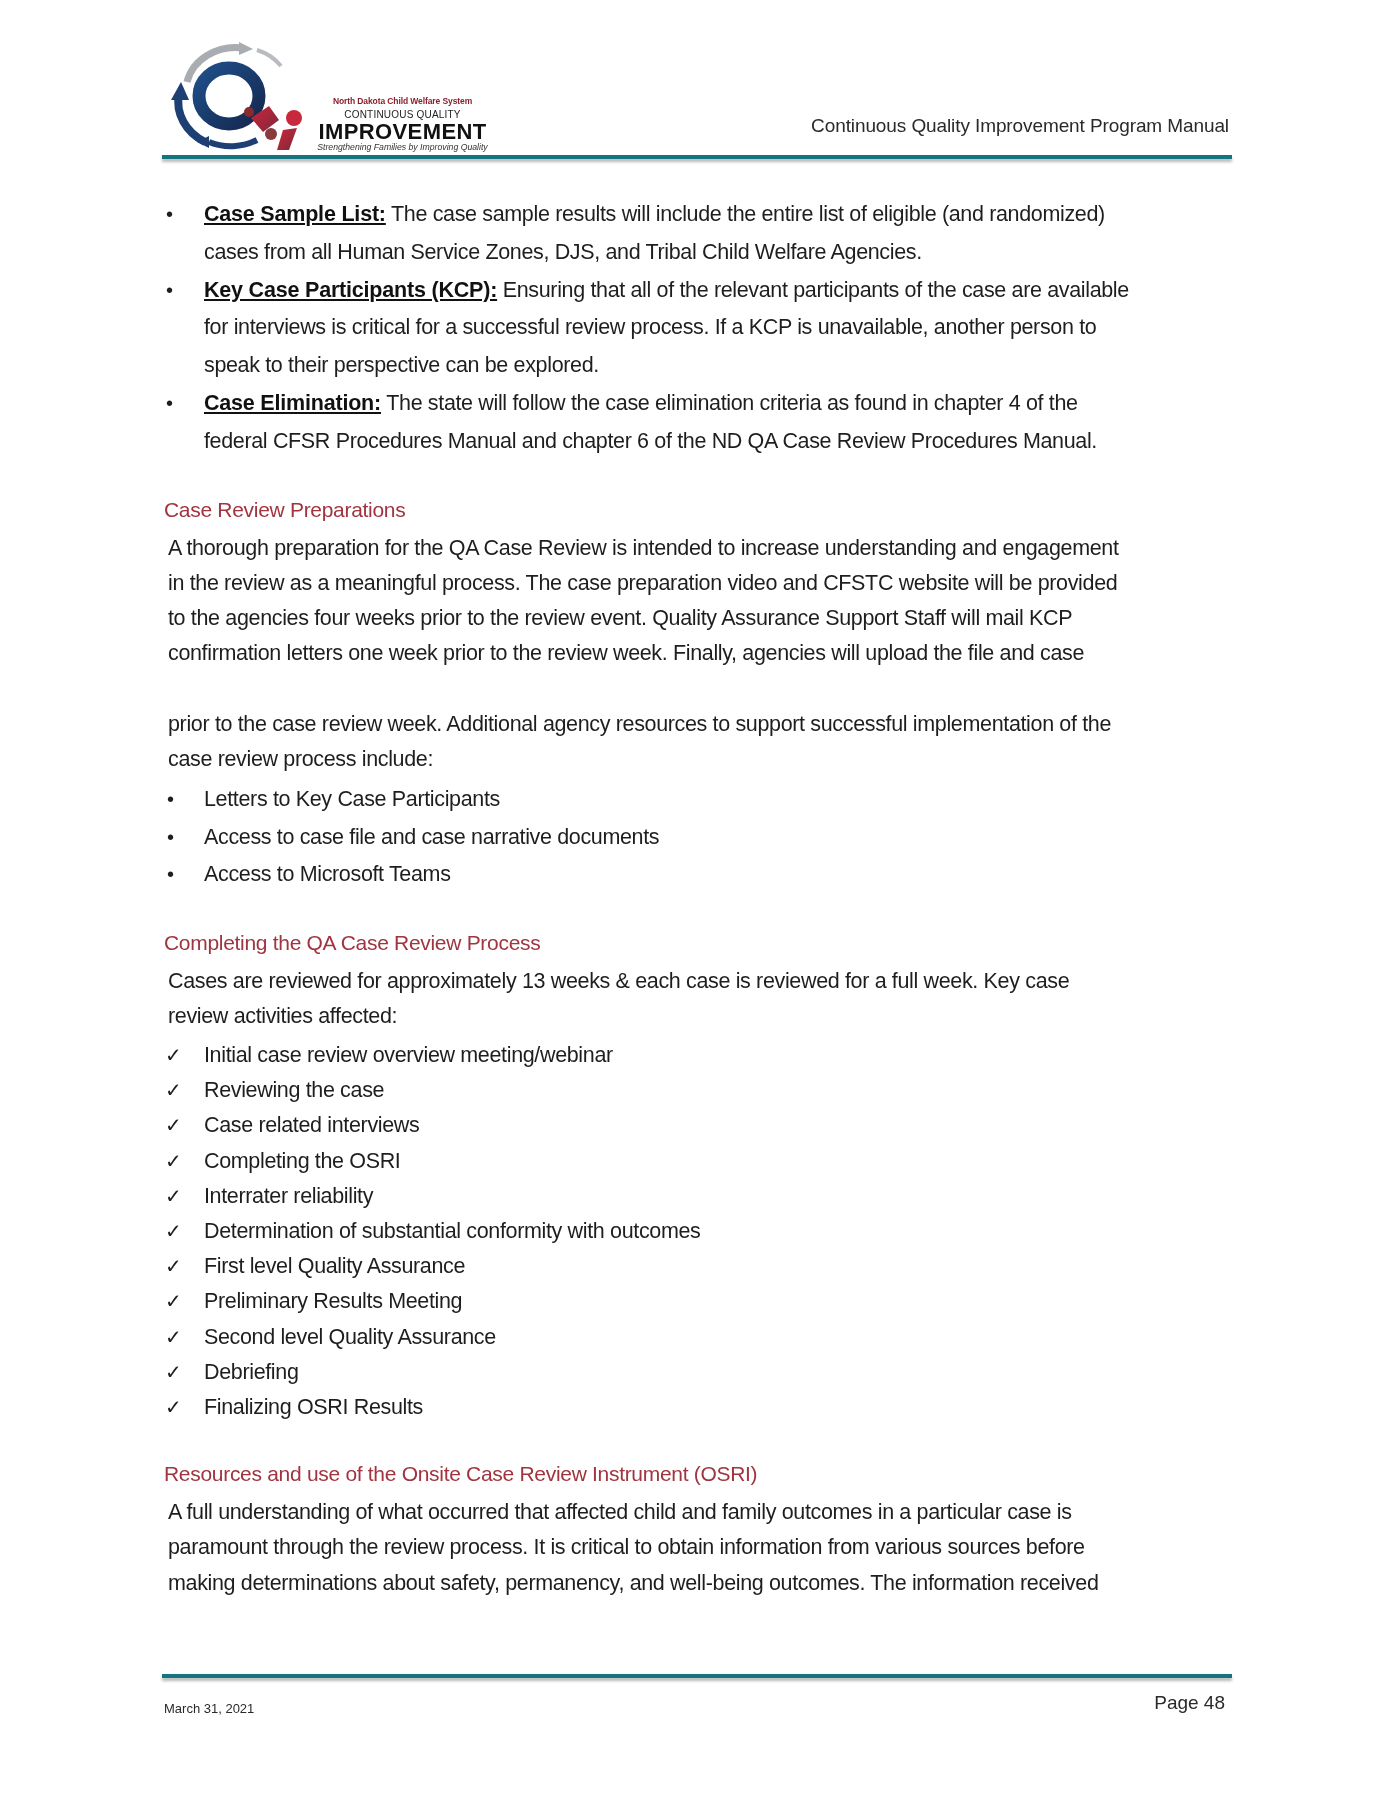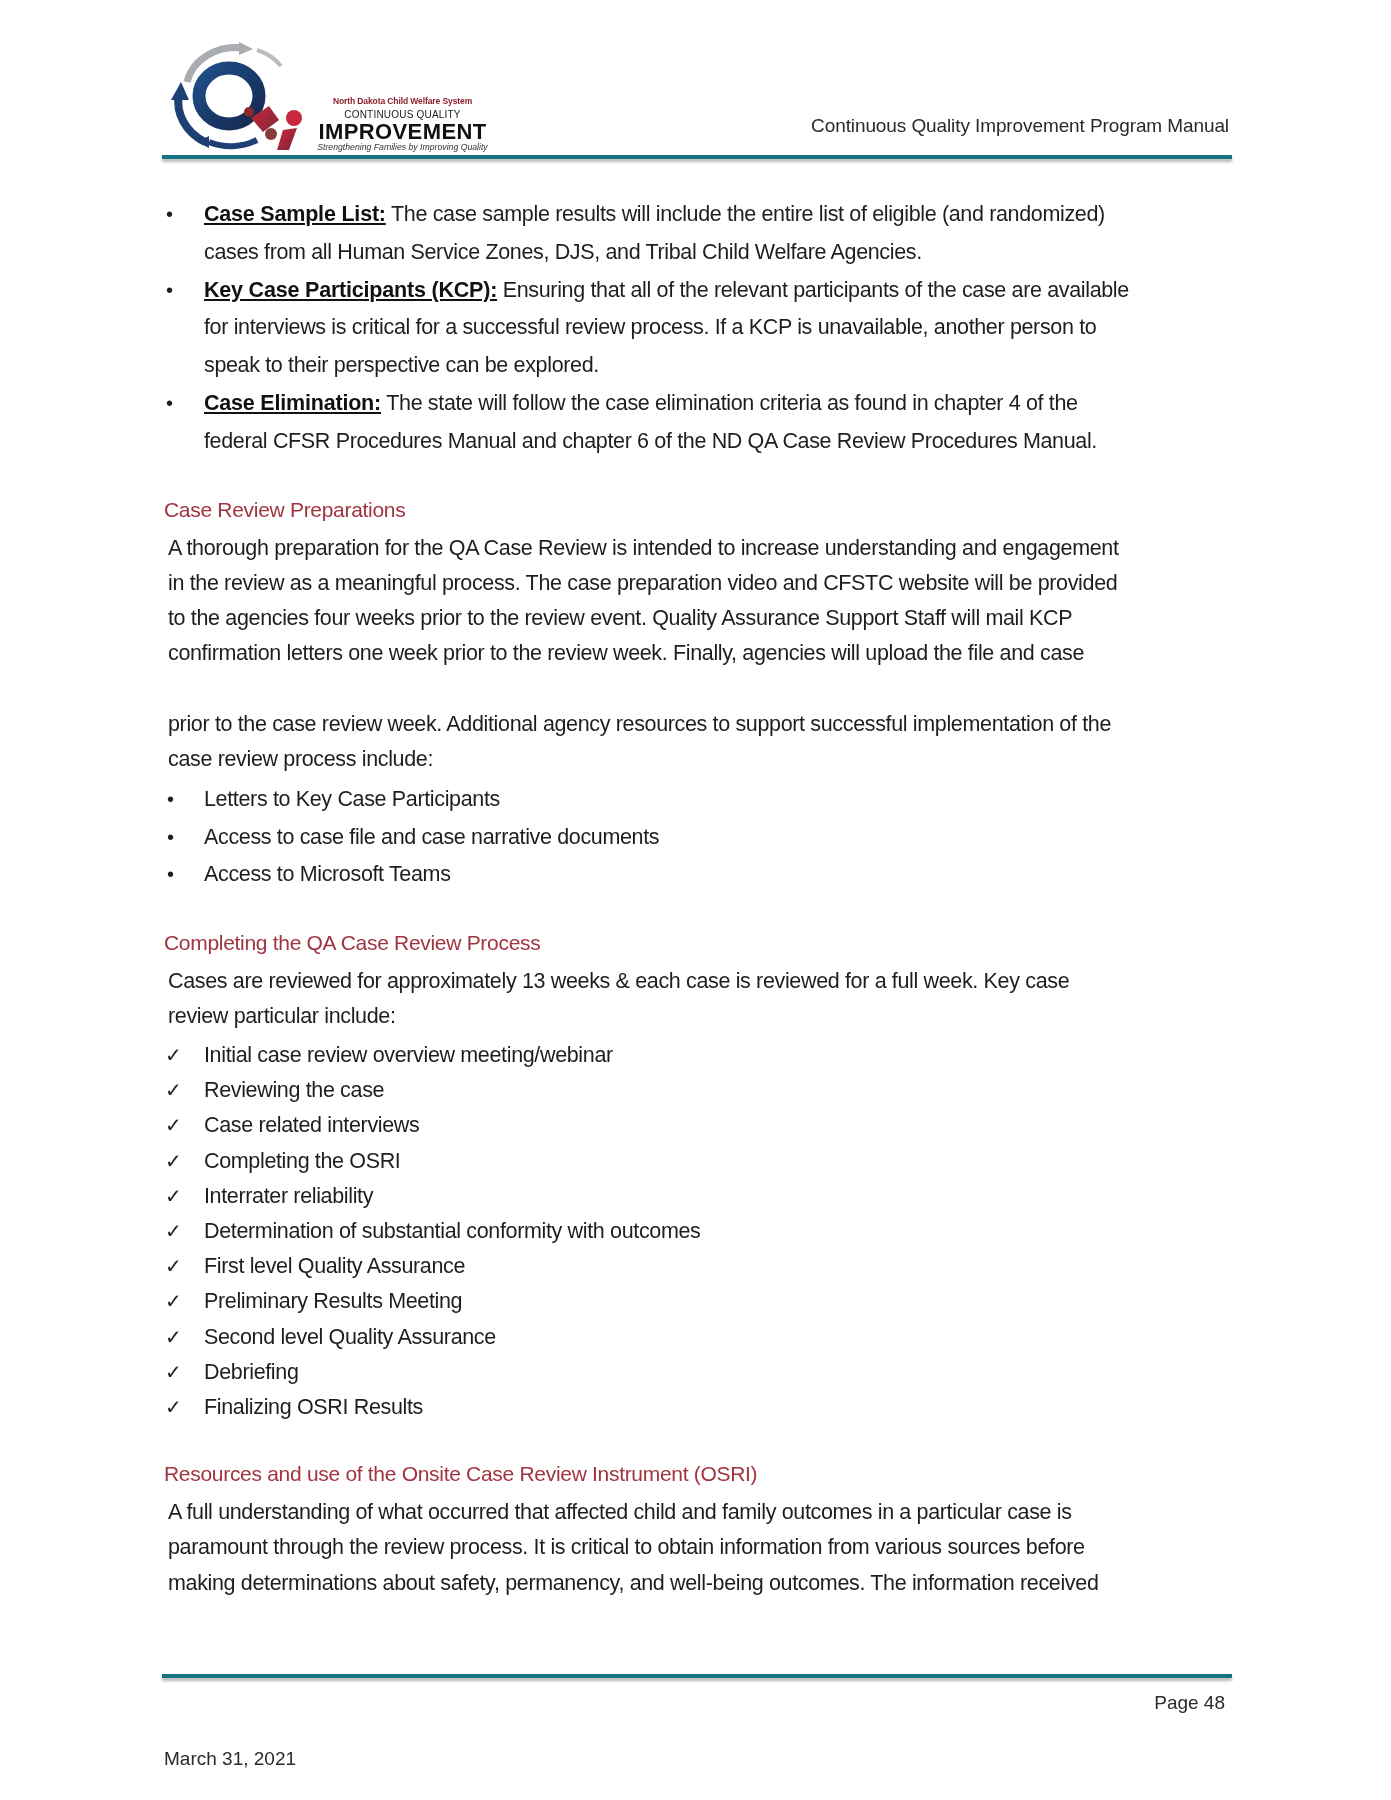--- a/index.html
+++ b/index.html
@@ -24,21 +24,21 @@
     font-weight: 300; letter-spacing: -0.1px; white-space: nowrap;
   }
   .rule {
     left: 162px; width: 1070px; height: 4px; background: #16747e;
     box-shadow: 0 3px 3px rgba(0,0,0,0.28);
   }
   .rule-top { top: 155px; }
   .rule-bottom { top: 1674px; }
 
   
-  .footer-date { left: 164px; top: 1748px; font-size: 19px; color: #2a2a2a; }
+  .footer-date { left: 164px; top: 1701px; font-size: 13px; color: #2a2a2a; }
   .footer-page { right: 166px; top: 1692px; font-size: 19px; color: #2a2a2a; }
 
   
   .content { left: 164px; top: 196px; width: 1072px; font-size: 21.5px; letter-spacing: -0.35px; }
   .blist { list-style: none; margin: 0; padding: 0; }
   .blist li { position: relative; padding-left: 40px; line-height: 37.8px; }
   .blist li .mark { position: absolute; left: 2px; top: 0; font-size: 20px; }
   .term { font-weight: bold; text-decoration: underline; color: #111; letter-spacing: -0.2px; }
 
   .section-heading {
@@ -139,21 +139,21 @@
     <li><span class="mark">•</span><span>Letters to Key Case Participants</span></li>
     <li><span class="mark">•</span><span>Access to case file and case narrative documents</span></li>
     <li><span class="mark">•</span><span>Access to Microsoft Teams</span></li>
   </ul>
 
   <div class="gap-b"></div>
 
   <h2 class="section-heading">Completing the QA Case Review Process</h2>
   <p class="para">
     <span>Cases are reviewed for approximately 13 weeks &amp; each case is reviewed for a full week.  Key case</span><br>
-    <span>review particular include:</span>
+    <span>review activities affected:</span>
   </p>
   <ul class="clist">
     <li><span class="mark">✓</span><span>Initial case review overview meeting/webinar</span></li>
     <li><span class="mark">✓</span><span>Reviewing the case</span></li>
     <li><span class="mark">✓</span><span>Case related interviews</span></li>
     <li><span class="mark">✓</span><span>Completing the OSRI</span></li>
     <li><span class="mark">✓</span><span>Interrater reliability</span></li>
     <li><span class="mark">✓</span><span>Determination of substantial conformity with outcomes</span></li>
     <li><span class="mark">✓</span><span>First level Quality Assurance</span></li>
     <li><span class="mark">✓</span><span>Preliminary Results Meeting</span></li>

